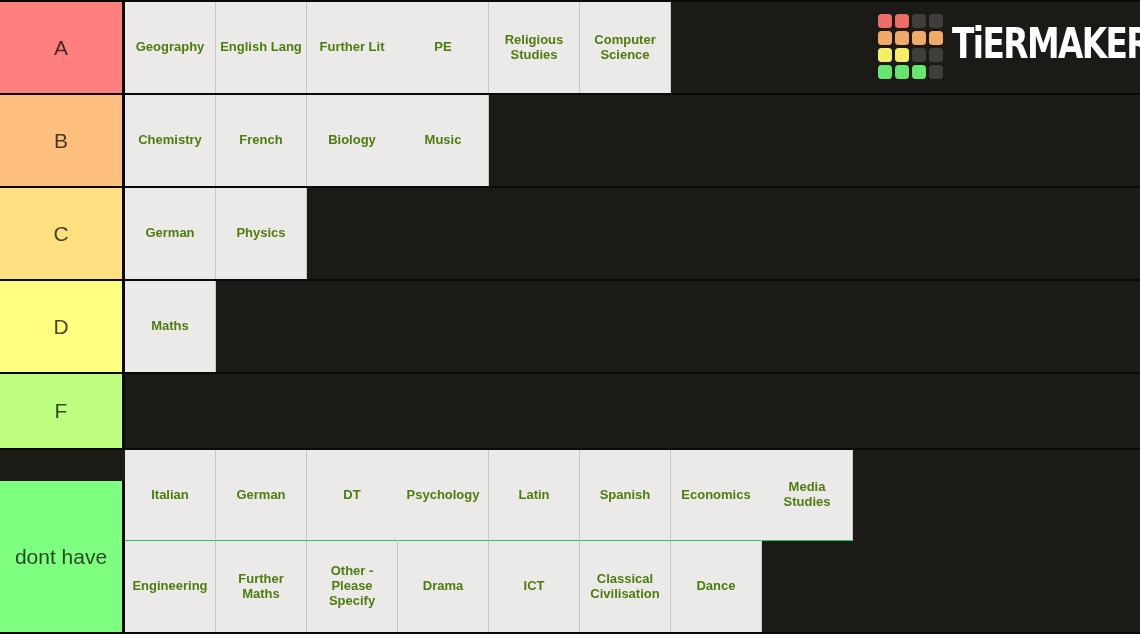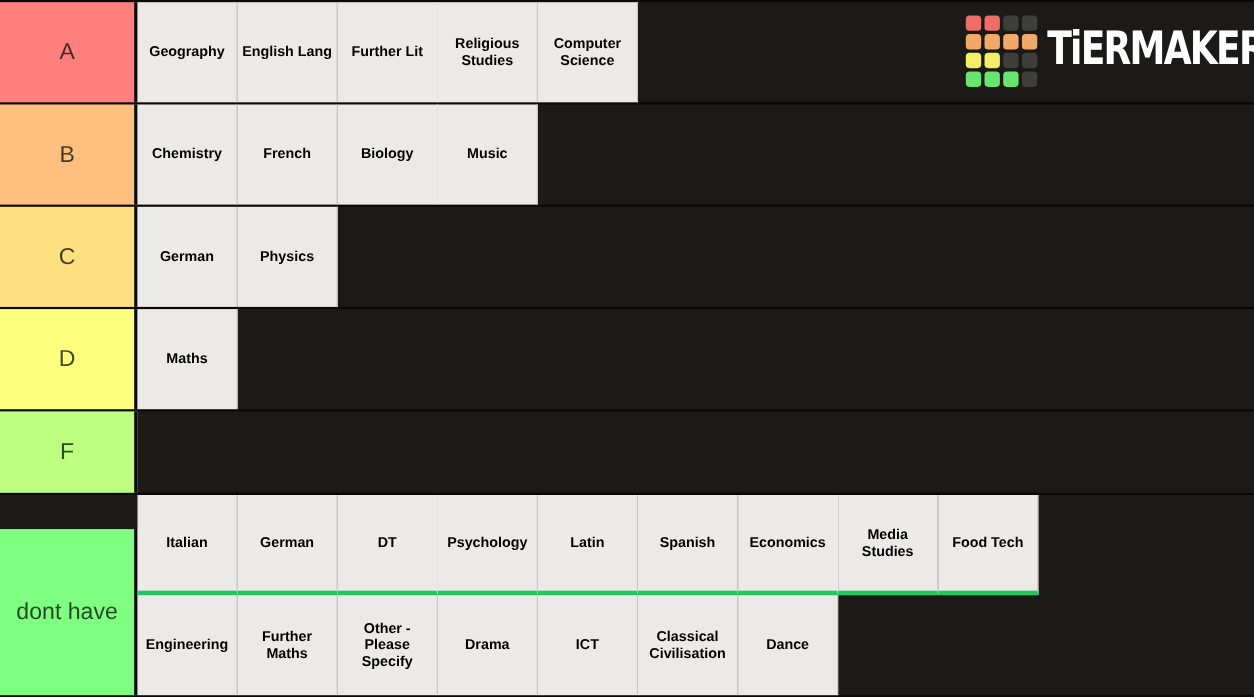--- a/index.html
+++ b/index.html
@@ -43,25 +43,25 @@
   .item-cell{
     width:91px;
     flex:0 0 91px;
     background:#ebeae8;
     border-right:1px solid #c7c6c4;
     display:flex;align-items:center;justify-content:center;
     text-align:center;
     cursor:grab;
   }
   .item-cell.merge-right{border-right-color:#ebeae8;}
-  .sub-row.has-below .item-cell{border-bottom:4px solid #22c55e;}
+  .sub-row.has-below .item-cell{border-bottom:1px solid #22c55e;}
   .item-text{
     font-size:13px;
     font-weight:bold;
-    color:#000000;
+    color:#4d7c0f;
     line-height:1.15;
     padding:0 3px;
     word-wrap:break-word;
     max-width:91px;
   }
   
   .logo{
     position:absolute;
     top:13px;left:878px;
     height:66px;
@@ -101,20 +101,23 @@
             <div class="item-cell">
               <span class="item-text">Geography</span>
             </div>
             <div class="item-cell">
               <span class="item-text">English Lang</span>
             </div>
             <div class="item-cell merge-right">
               <span class="item-text">Further Lit</span>
             </div>
             <div class="item-cell">
+              <span class="item-text">PE</span>
+            </div>
+            <div class="item-cell">
               <span class="item-text">Religious Studies</span>
             </div>
             <div class="item-cell">
               <span class="item-text">Computer Science</span>
             </div>
           </div>
         </div>
       </div>
       <div class="tier-row" style="height: 93px;">
         <div class="tier-label" style="background: rgb(255, 191, 127);">B</div>
@@ -184,23 +187,20 @@
               <span class="item-text">Latin</span>
             </div>
             <div class="item-cell">
               <span class="item-text">Spanish</span>
             </div>
             <div class="item-cell merge-right">
               <span class="item-text">Economics</span>
             </div>
             <div class="item-cell">
               <span class="item-text">Media Studies</span>
-            </div>
-            <div class="item-cell">
-              <span class="item-text">Food Tech</span>
             </div>
           </div>
           <div class="sub-row">
             <div class="item-cell">
               <span class="item-text">Engineering</span>
             </div>
             <div class="item-cell">
               <span class="item-text">Further Maths</span>
             </div>
             <div class="item-cell">

